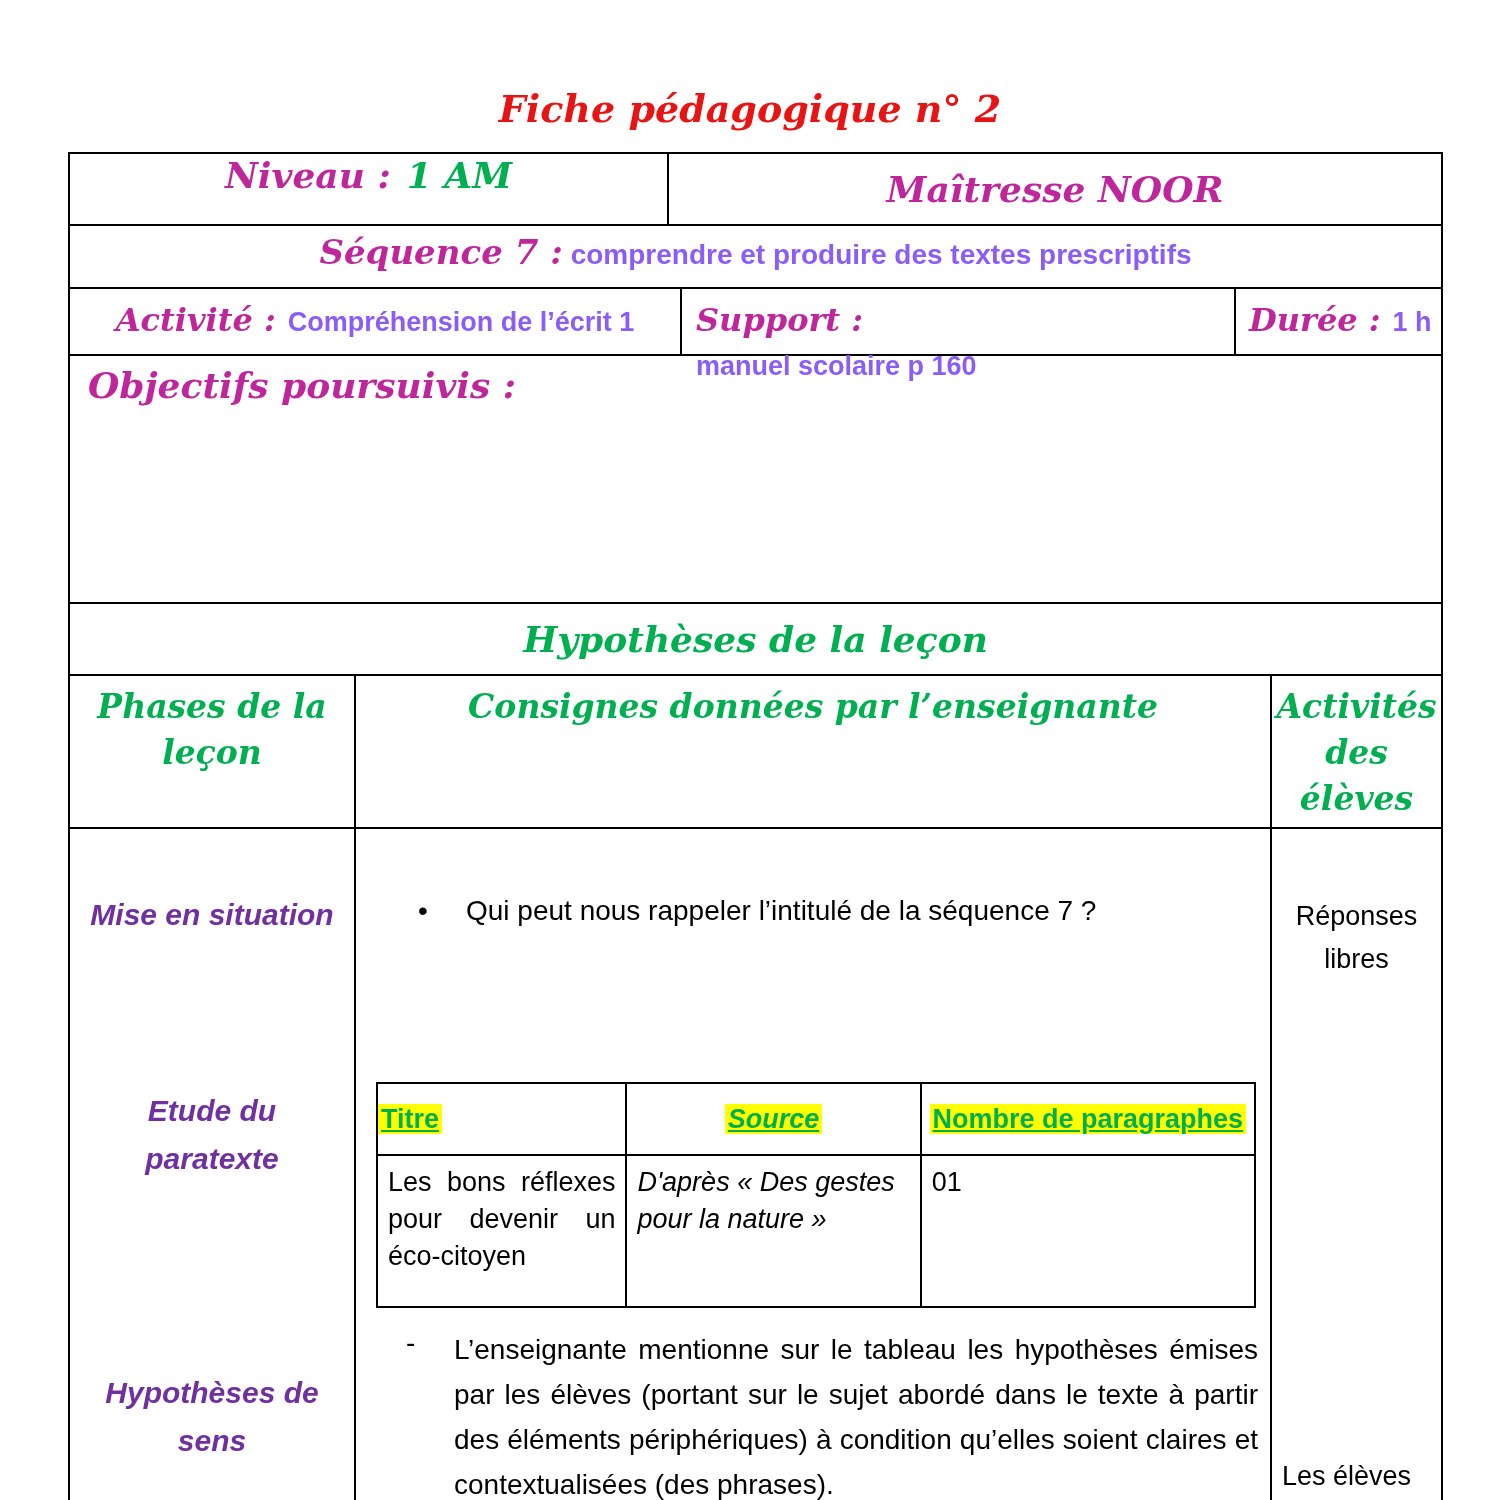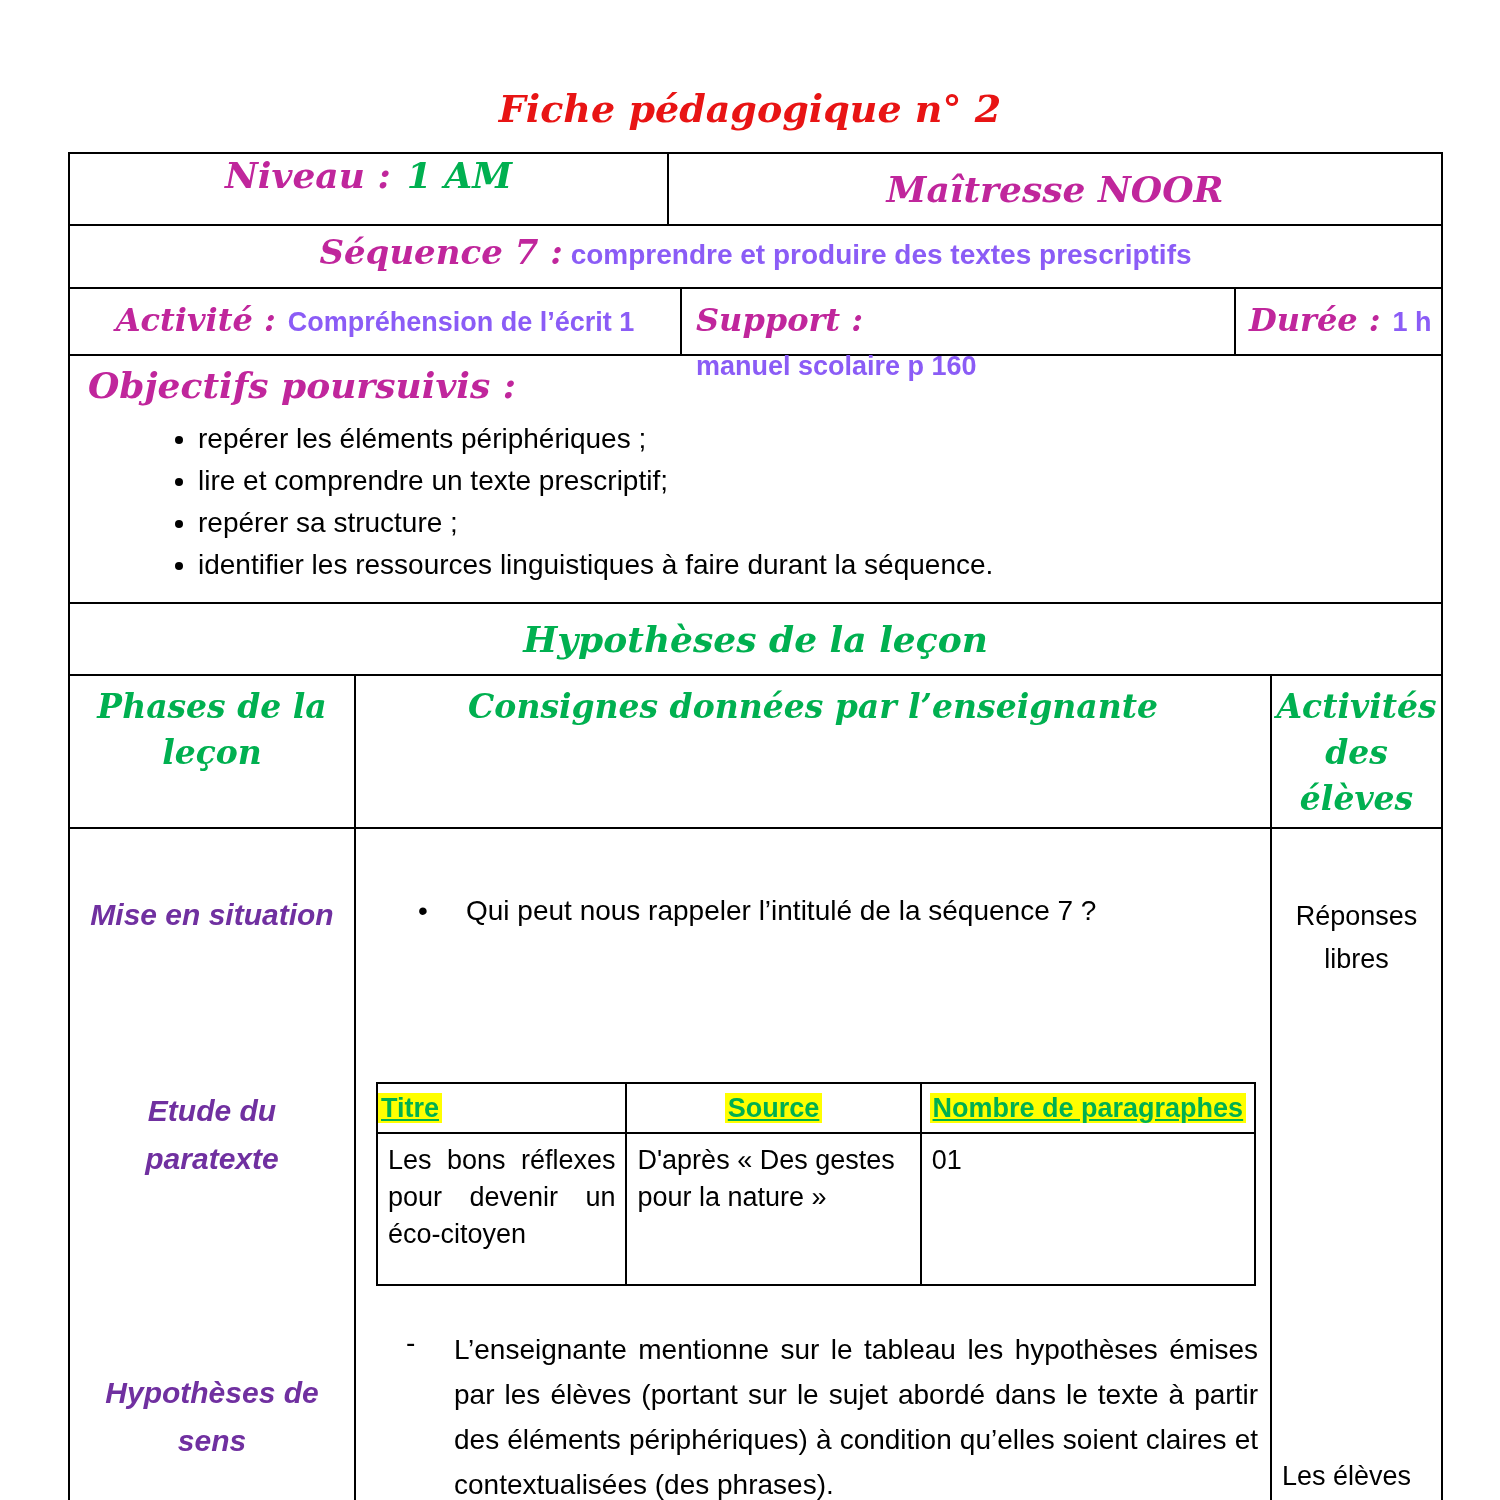--- a/index.html
+++ b/index.html
@@ -74,25 +74,25 @@
   .phase2 { top:258px; } .phase2 span { display:inline-block; max-width:190px; }
   .phase3 { top:540px; } .phase3 span { display:inline-block; max-width:230px; }
 
   .consigne { position:absolute; top:66px; left:62px; display:flex; }
   .consigne .bullet { width:48px; font-size:28px; }
   .consigne .txt { font-size:28px; }
 
   table.ptable { position:absolute; top:253px; left:20px; width:880px;
                  border-collapse:collapse; }
   .ptable th, .ptable td { border:2px solid #000; }
-  .ptable th { height:50px; text-align:center; vertical-align:middle; font-size:27px; }
+  .ptable th { height:72px; text-align:center; vertical-align:middle; font-size:27px; }
   .ptable th .hl { background:#ffff00; color:#00b050; font-weight:bold; text-decoration:underline; padding:0 3px; }
   .ptable td { height:152px; vertical-align:top; padding:8px 10px; font-size:27px; line-height:37px; }
   .ptable .colT { width:250px; text-align:justify; }
-  .ptable .colS { width:295px; }
+  .ptable .colS { width:295px;font-style:italic; }
   .ptable .colN { width:335px; }
 
   .hypo { position:absolute; top:498px; left:50px; width:852px; display:flex; }
   .hypo .dash { width:48px; font-size:28px; }
   .hypo .txt { flex:1; text-align:justify; font-size:28px; line-height:45px; }
 
   .act { position:absolute; font-size:27px; }
   .act1 { top:66px; left:0; width:100%; text-align:center; line-height:43px; }
   .act2 { top:230px; left:10px; right:6px; line-height:40px; word-wrap:break-word; }
   .act3 { top:632px; left:10px; }
@@ -129,26 +129,20 @@
       <span class="gval val">manuel scolaire p 160</span>
     </div>
     <div class="cell c3">
       <span class="cursive magenta lbl">Durée :</span>
       <span class="gval val">1 h</span>
     </div>
   </div>
 
   <div class="row r4">
     <div class="heading cursive magenta">Objectifs poursuivis :</div>
-    <ul>
-      <li>repérer les éléments périphériques ;</li>
-      <li>lire et comprendre un texte prescriptif;</li>
-      <li>repérer sa structure ;</li>
-      <li>identifier les ressources linguistiques à faire durant la séquence.</li>
-    </ul>
   </div>
 
   <div class="row r5">
     <div class="heading cursive green">Hypothèses de la leçon</div>
   </div>
 
   <div class="row r6">
     <div class="cell c1 cursive green">Phases de la leçon</div>
     <div class="cell c2 cursive green">Consignes données par l’enseignante</div>
     <div class="cell c3 cursive green">Activités des élèves</div>

